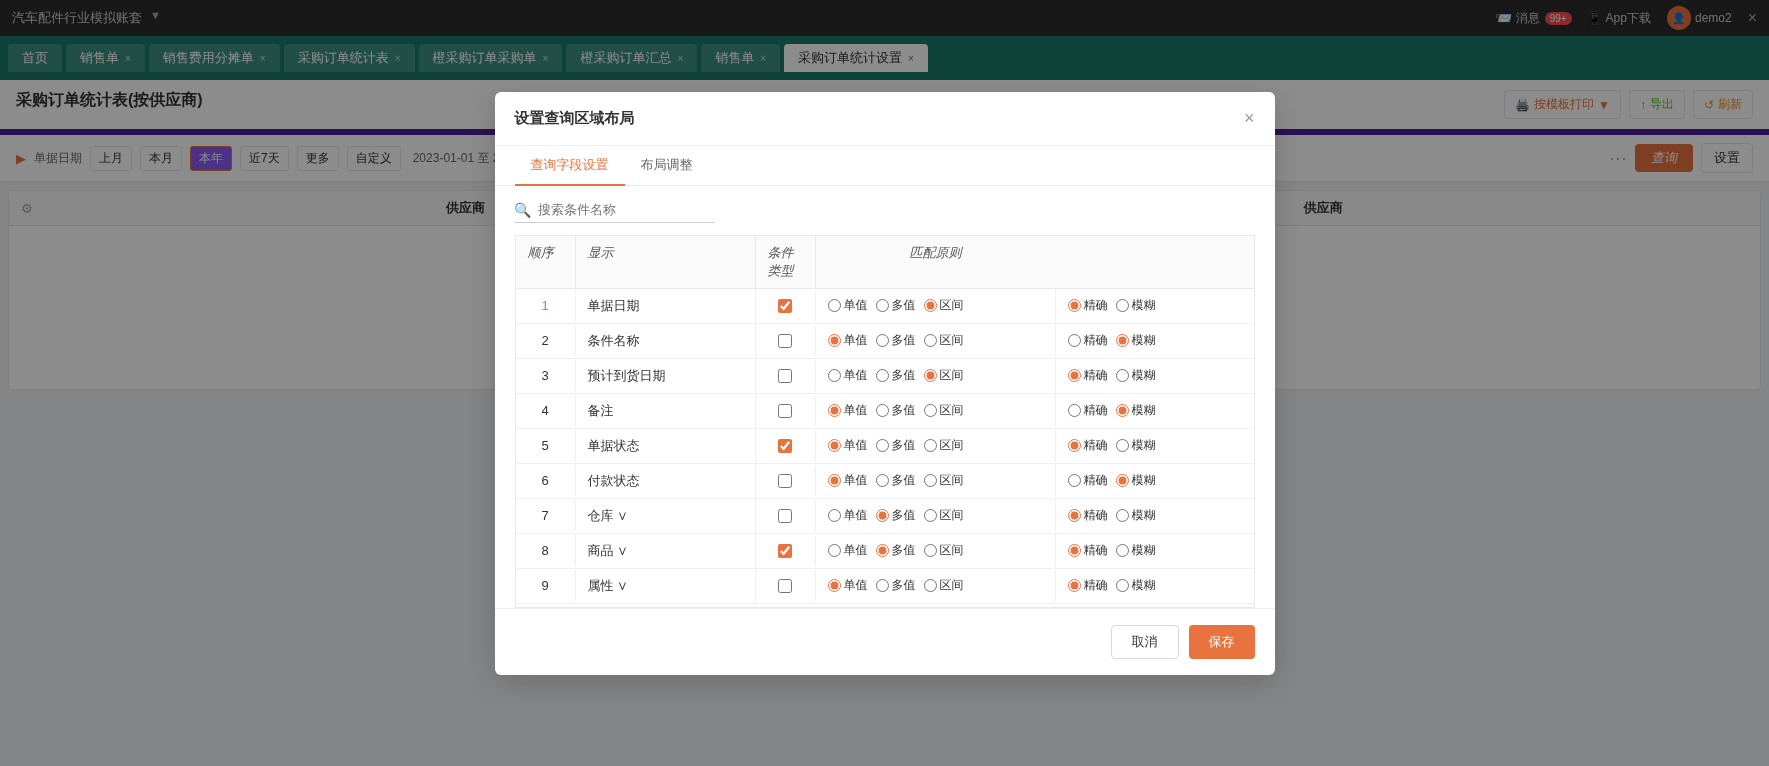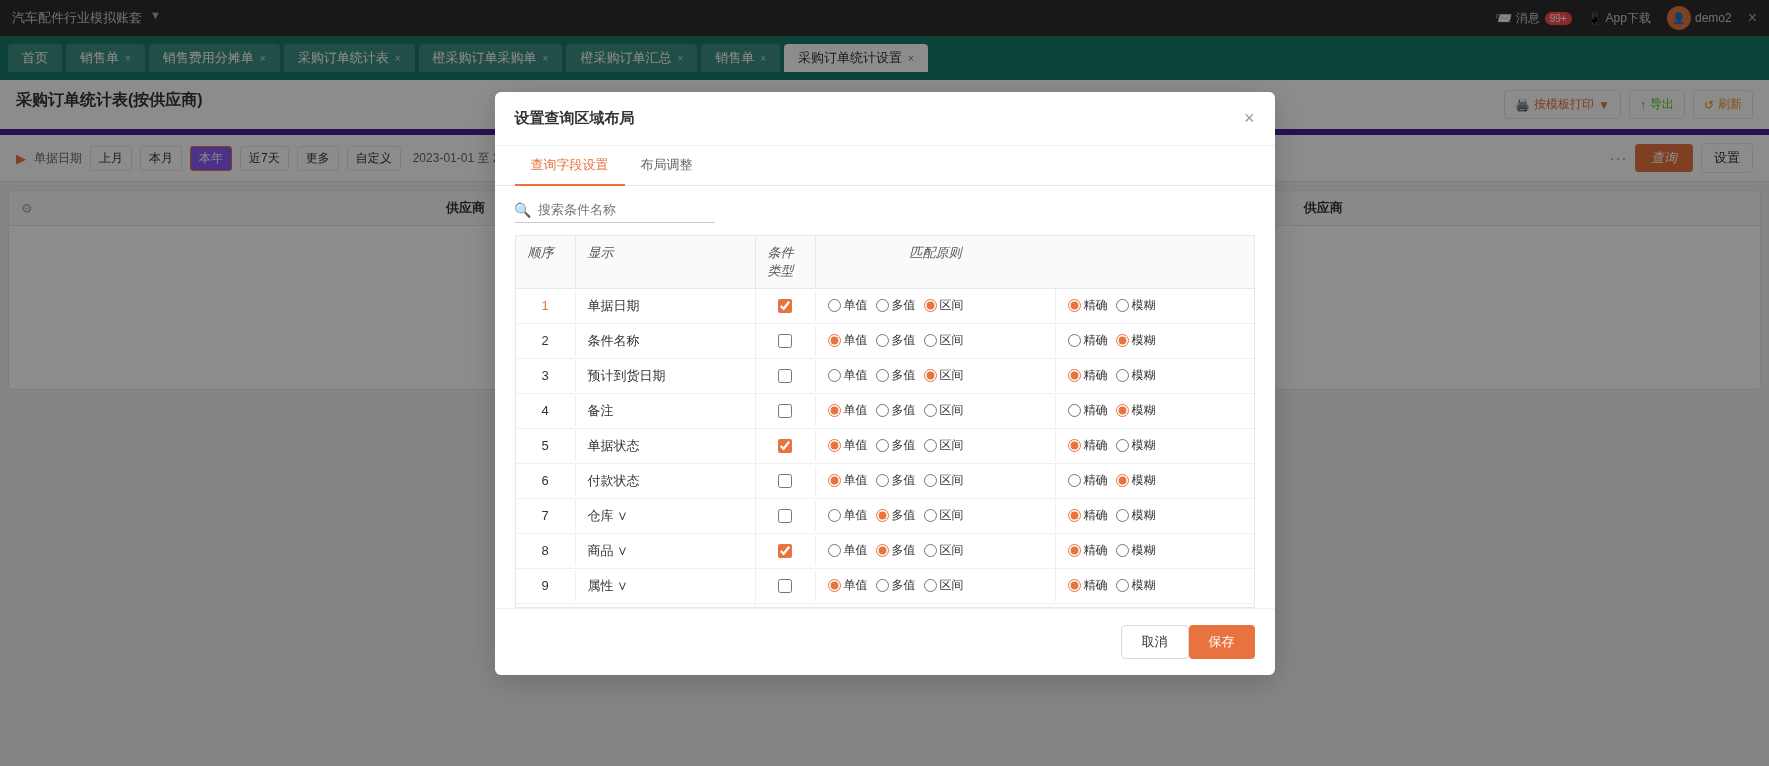--- a/index.html
+++ b/index.html
@@ -227,20 +227,21 @@
     
     .radio-group { display: flex; align-items: center; gap: 8px; }
     .radio-item { display: flex; align-items: center; gap: 3px; font-size: 12px; color: #333; cursor: pointer; }
     .radio-item input[type=radio] { accent-color: #e8733e; cursor: pointer; }
 
     
     .modal-footer {
       padding: 16px 20px;
       display: flex;
       justify-content: flex-end;
+      gap: 10px;
       border-top: 1px solid #f0f0f0;
     }
     .btn-cancel {
       padding: 7px 20px;
       border: 1px solid #d9d9d9;
       border-radius: 4px;
       background: white;
       cursor: pointer;
       font-size: 13px;
       color: #333;

